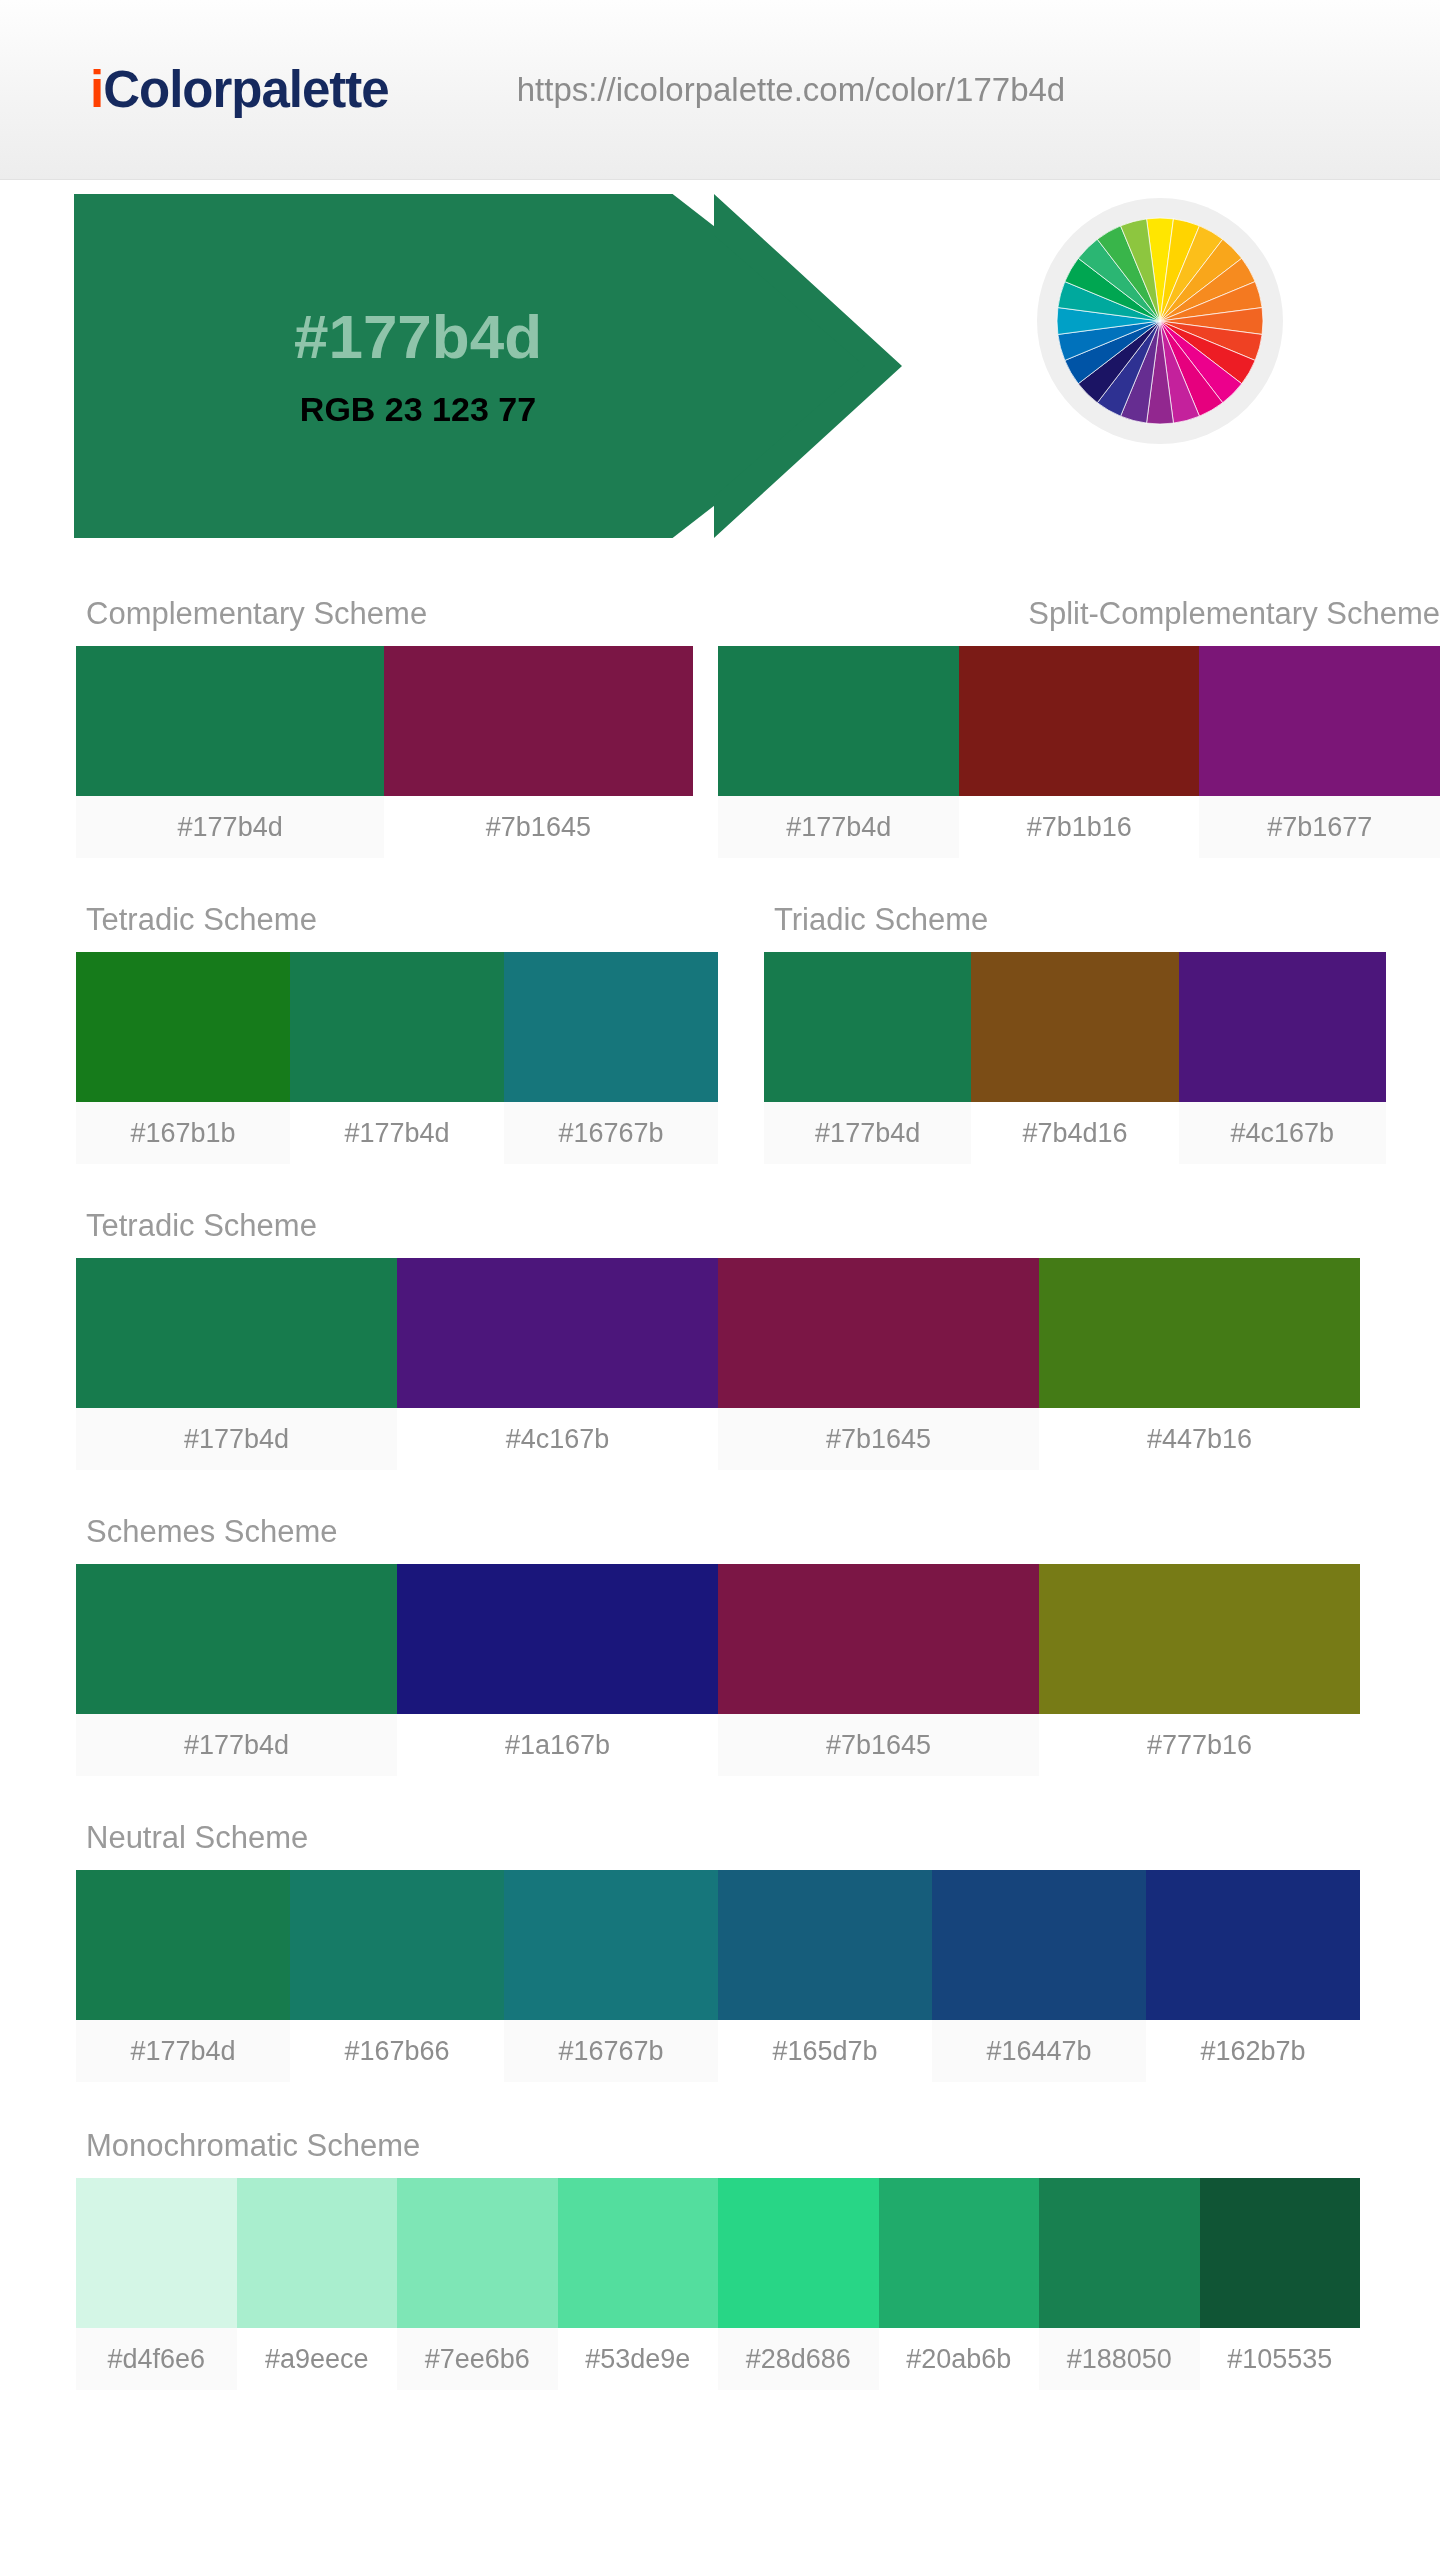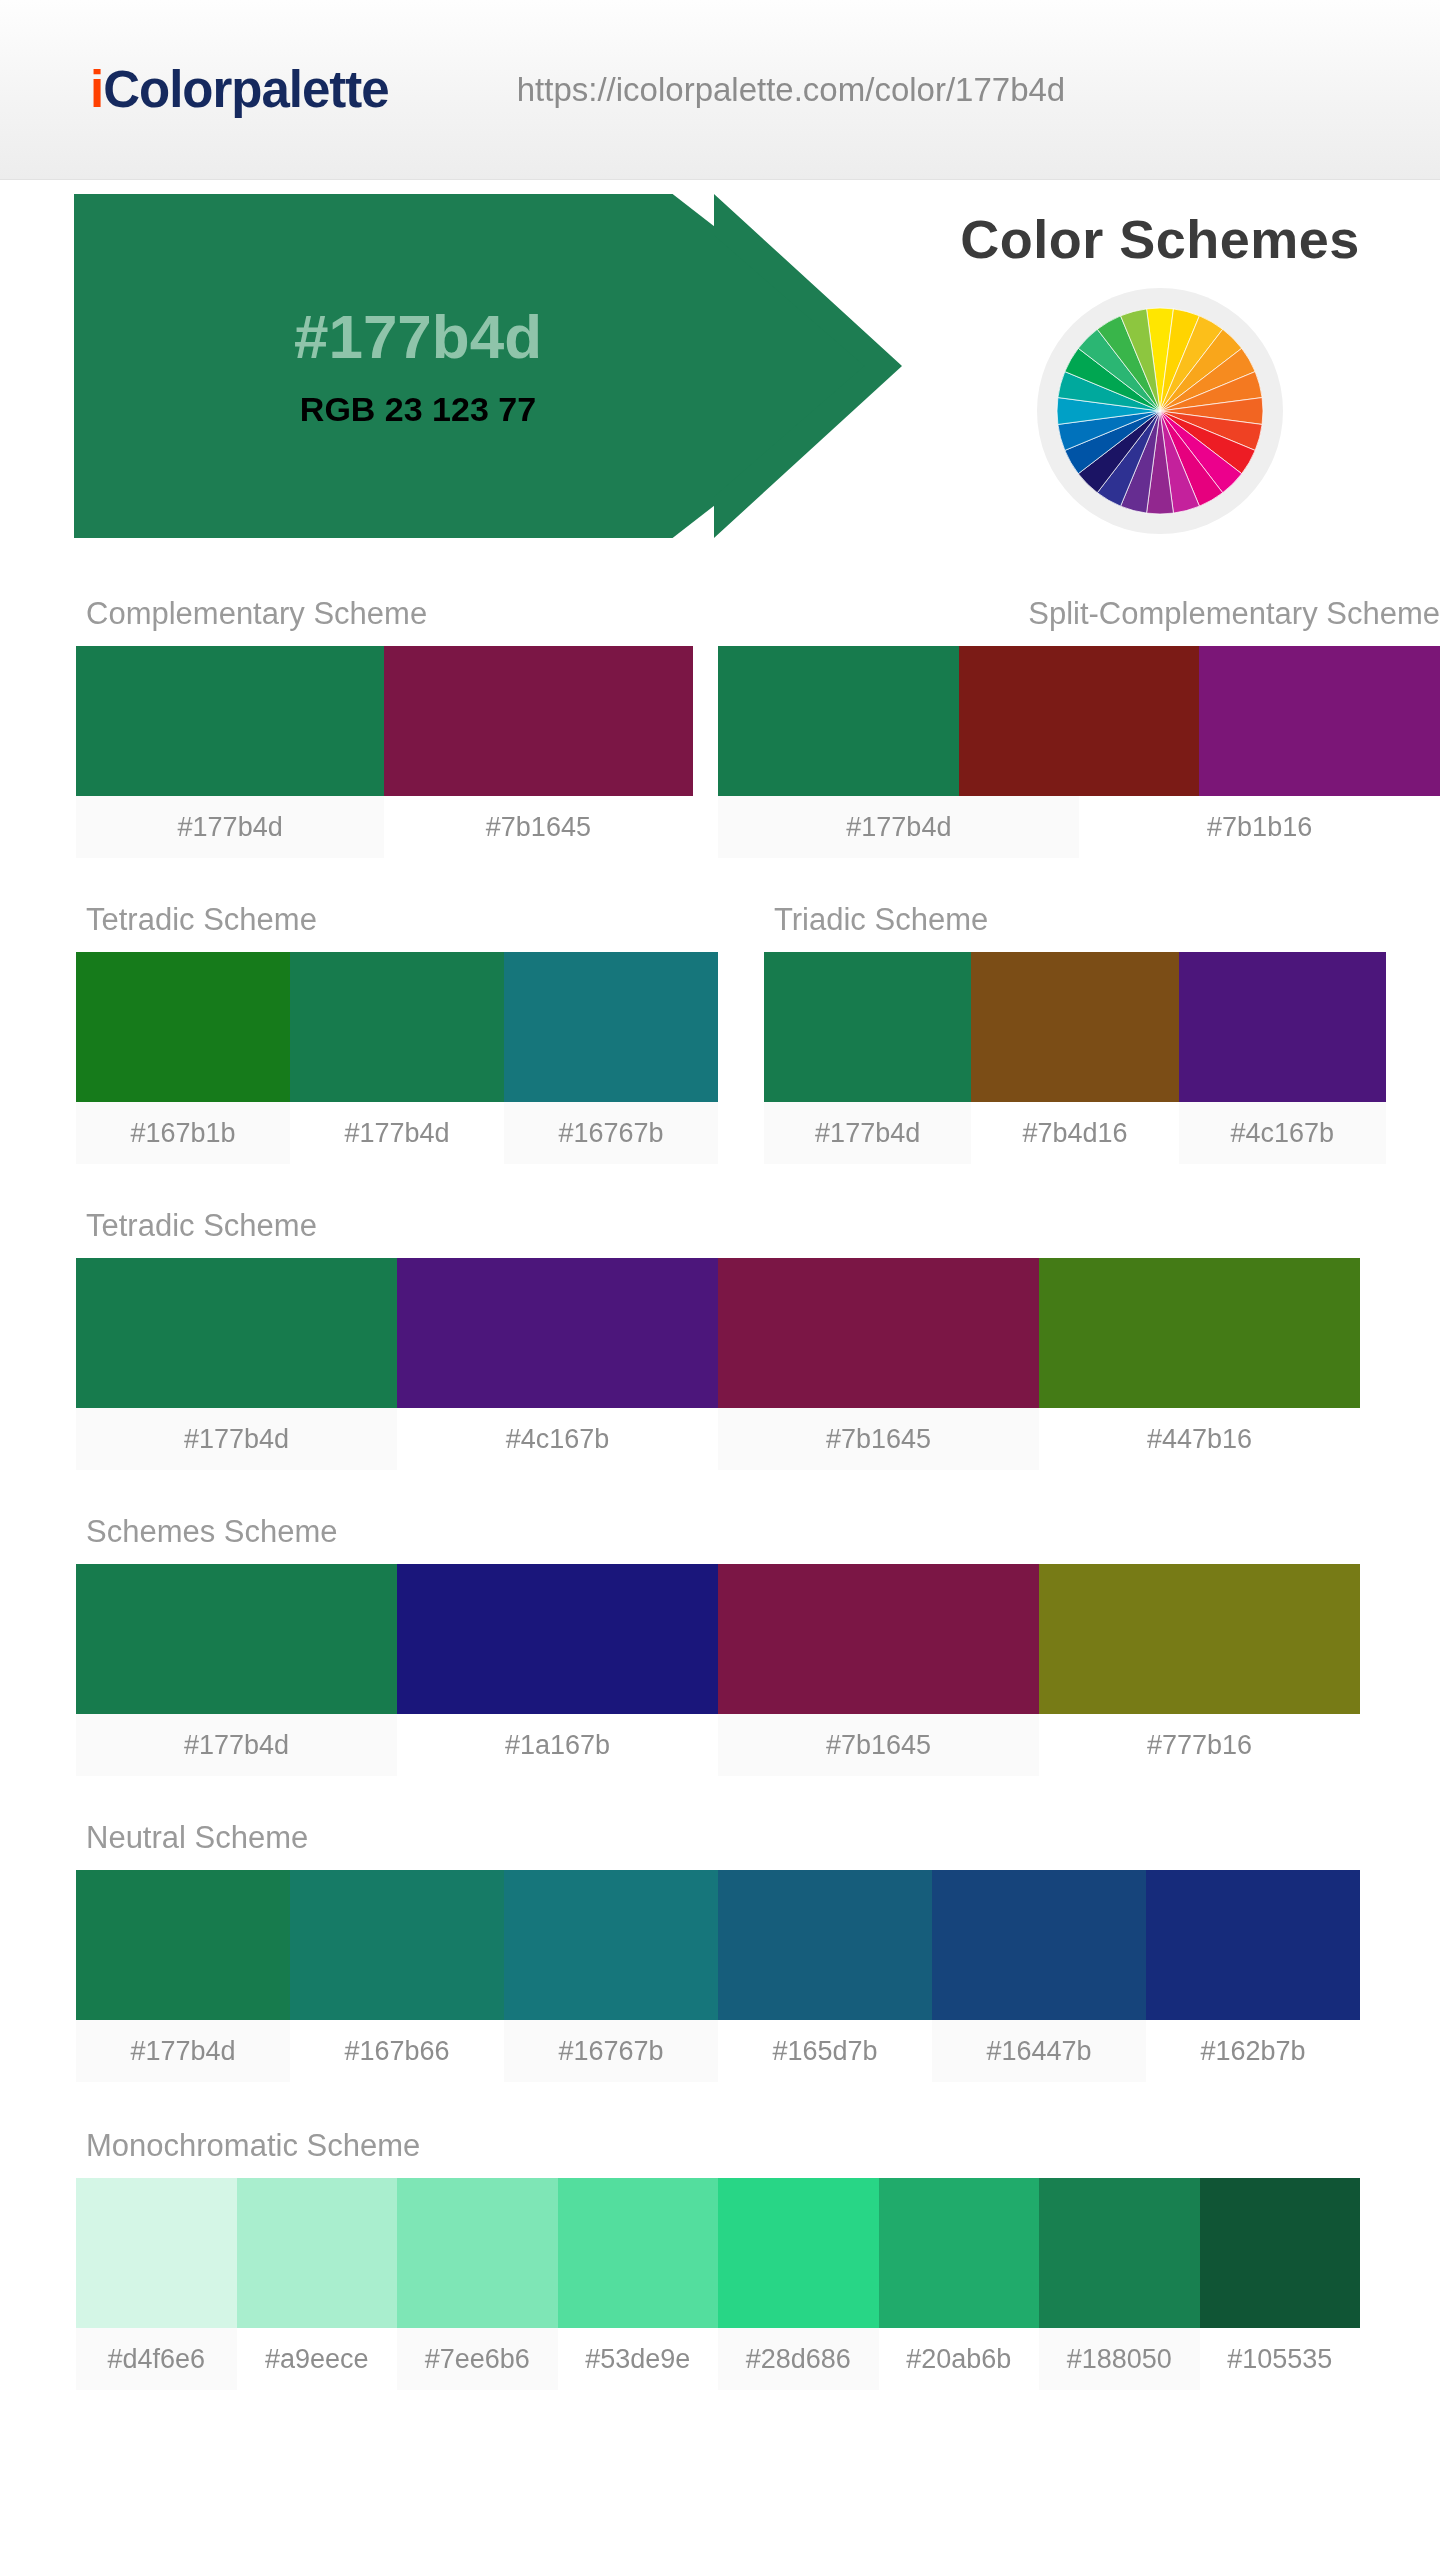--- a/index.html
+++ b/index.html
@@ -195,21 +195,20 @@
 </div>
 
 <div class="hero">
   <div class="hero-arrow">
     <div class="hero-hex">#177b4d</div>
     <div class="hero-rgb">RGB 23 123 77</div>
   </div>
   <div class="hero-chevron"></div>
 
   <div class="hero-right">
-    <div class="schemes-title">Color Schemes</div>
     <div class="wheel-wrap">
       <svg width="214" height="214" viewBox="0 0 214 214" id="wheel-svg" aria-hidden="true">
           <path d="M 107 107 L 93.56 4.88 A 103 103 0 0 1 120.44 4.88 Z" fill="#ffe600" stroke="#ffffff" stroke-width="0.7"></path>
           <path d="M 107 107 L 120.44 4.88 A 103 103 0 0 1 146.42 11.84 Z" fill="#ffd400" stroke="#ffffff" stroke-width="0.7"></path>
           <path d="M 107 107 L 146.42 11.84 A 103 103 0 0 1 169.70 25.28 Z" fill="#fcbf1a" stroke="#ffffff" stroke-width="0.7"></path>
           <path d="M 107 107 L 169.70 25.28 A 103 103 0 0 1 188.72 44.30 Z" fill="#f9a61b" stroke="#ffffff" stroke-width="0.7"></path>
           <path d="M 107 107 L 188.72 44.30 A 103 103 0 0 1 202.16 67.58 Z" fill="#f68b1f" stroke="#ffffff" stroke-width="0.7"></path>
           <path d="M 107 107 L 202.16 67.58 A 103 103 0 0 1 209.12 93.56 Z" fill="#f47920" stroke="#ffffff" stroke-width="0.7"></path>
           <path d="M 107 107 L 209.12 93.56 A 103 103 0 0 1 209.12 120.44 Z" fill="#f26522" stroke="#ffffff" stroke-width="0.7"></path>
           <path d="M 107 107 L 209.12 120.44 A 103 103 0 0 1 202.16 146.42 Z" fill="#ef4123" stroke="#ffffff" stroke-width="0.7"></path>
@@ -253,20 +252,21 @@
     <div class="scheme" id="sec-split">
       <div class="scheme-title">Split-Complementary Scheme</div>
       <div class="swatch-strip">
           <div class="swatch" style="background: rgb(23, 123, 77);"></div>
           <div class="swatch" style="background: rgb(123, 27, 22);"></div>
           <div class="swatch" style="background: rgb(123, 22, 119);"></div>
         </div>
       <div class="label-strip">
           <div class="label alt">#177b4d</div>
           <div class="label">#7b1b16</div>
+          <div class="label alt">#7b1677</div>
         </div>
     </div>
   </div>
 
   <div class="gap-row"></div>
 
   <div class="row">
     <div class="scheme" id="sec-analogous">
       <div class="scheme-title">Tetradic Scheme</div>
       <div class="swatch-strip">

